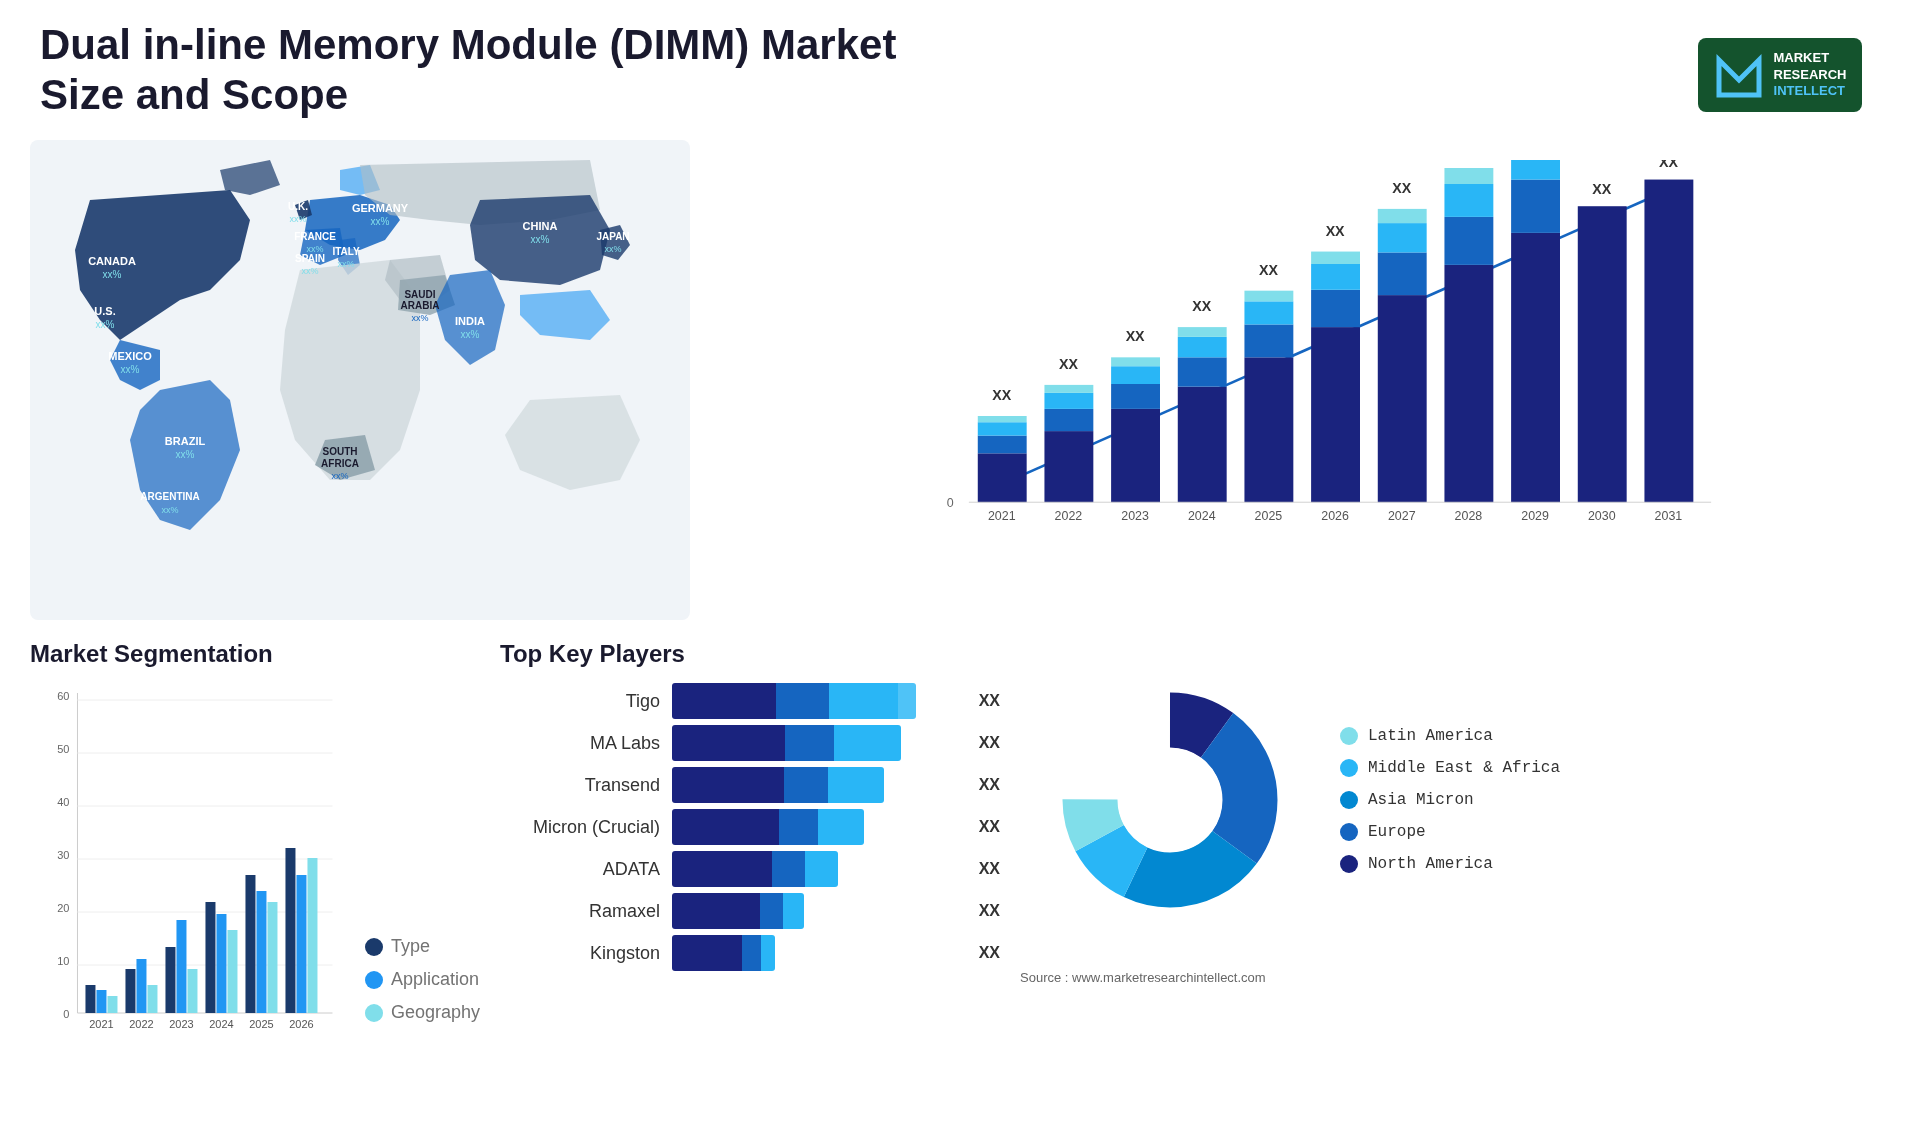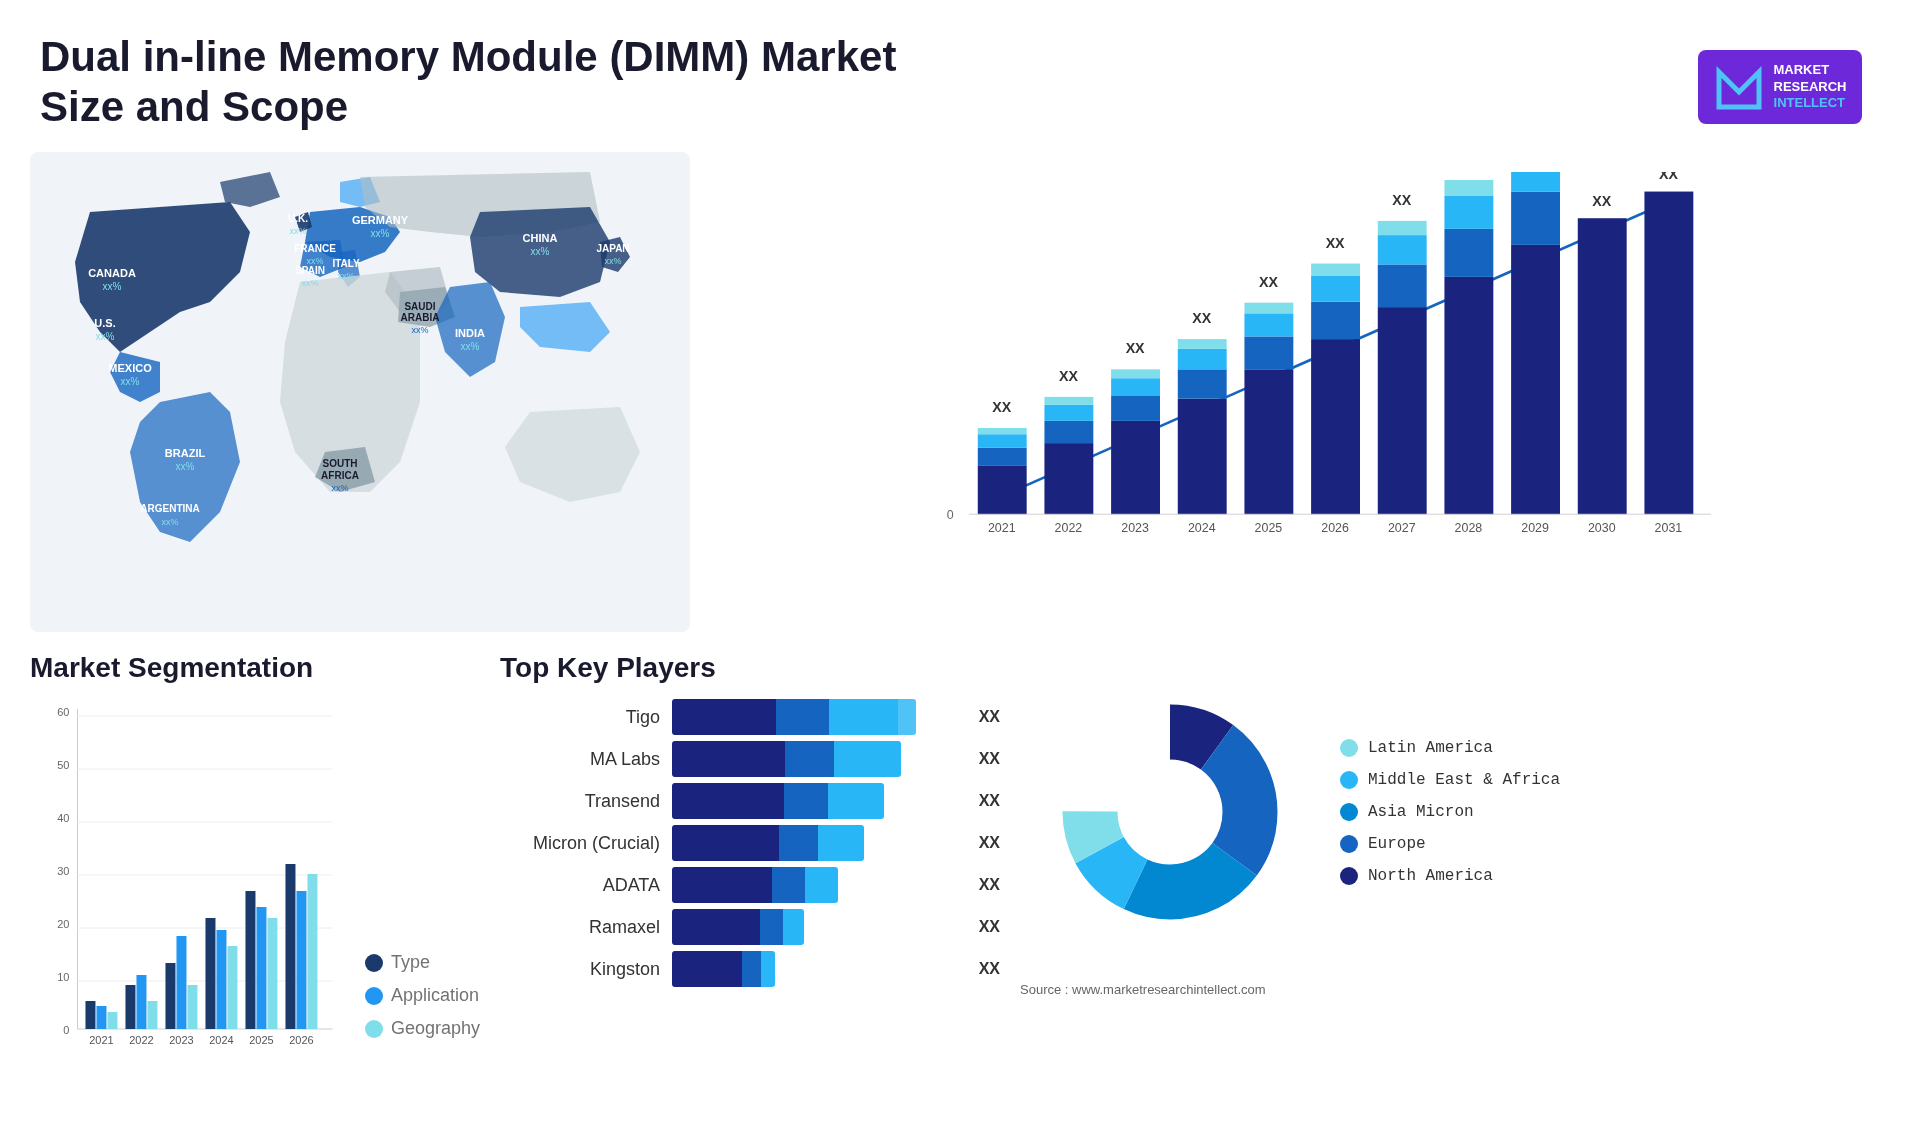--- a/index.html
+++ b/index.html
@@ -7,42 +7,42 @@
       width: 1920px;
       height: 1146px;
       background: #ffffff;
       font-family: Arial, sans-serif;
       overflow: hidden;
       position: relative;
     }
 
     
     .header {
-      padding: 32px 40px 10px 40px;
+      padding: 20px 40px 10px 40px;
       display: flex;
       justify-content: space-between;
       align-items: flex-start;
     }
     .main-title {
       font-size: 42px;
       font-weight: 700;
       color: #1a1a2e;
       line-height: 1.2;
       max-width: 900px;
     }
     .logo-area {
       width: 200px;
       height: 110px;
       display: flex;
       flex-direction: column;
       align-items: center;
       justify-content: center;
     }
     .logo-box {
-      background: #6d28d9;
+      background: #14532d;
       padding: 12px 16px;
       border-radius: 8px;
       display: flex;
       align-items: flex-end;
       gap: 10px;
     }
     .logo-m {
       width: 50px;
       height: 50px;
     }
@@ -92,21 +92,21 @@
       gap: 20px;
       height: 560px;
       padding-top: 10px;
     }
 
     
     .market-seg {
       flex: 0 0 450px;
     }
     .section-title {
-      font-size: 28px;
+      font-size: 24px;
       font-weight: 700;
       color: #1a1a2e;
       margin-bottom: 15px;
     }
     .seg-legend {
       display: flex;
       flex-direction: column;
       gap: 12px;
       margin-top: 20px;
       padding-bottom: 40px;

